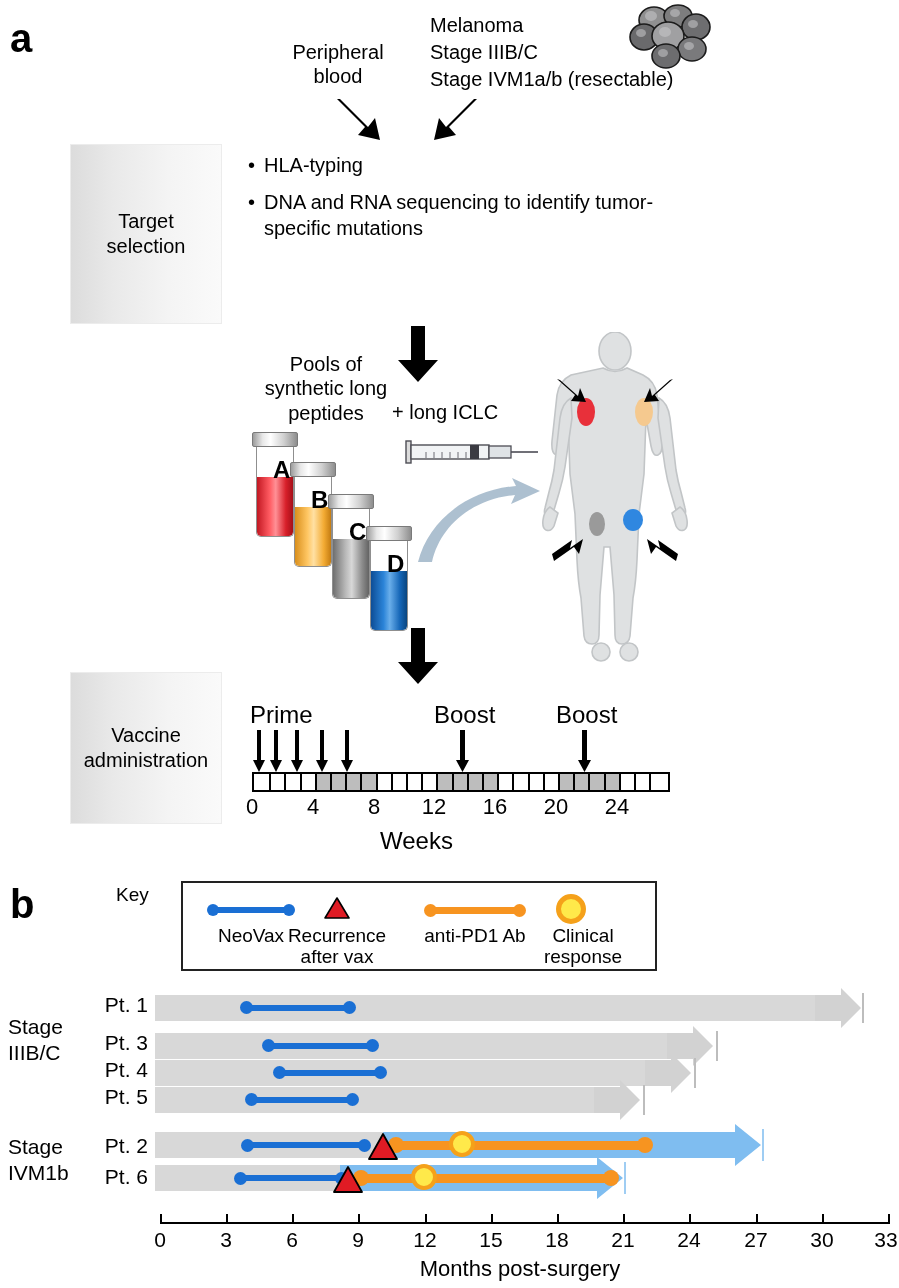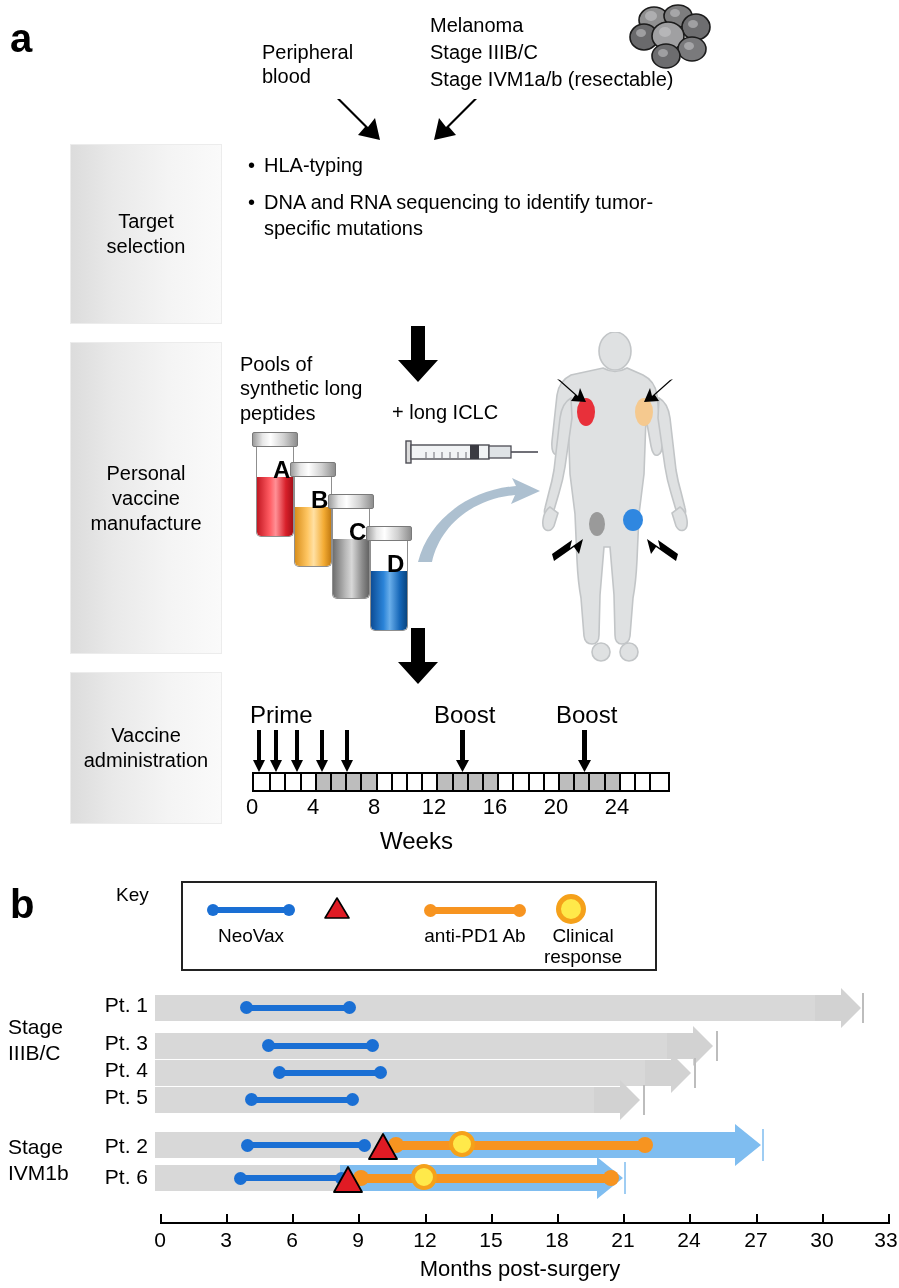--- a/index.html
+++ b/index.html
@@ -24,21 +24,21 @@
   .stage-box {
     background: linear-gradient(to right, #dcdcdc 0%, #e9e9e9 28%, #f4f4f4 65%, #fafafa 100%);
     border: 1px solid #ececec;
     display: flex; align-items: center; justify-content: center;
     text-align: center;
     font-size: 20px; line-height: 1.25;
   }
 
   
   .txt { font-size: 20px; line-height: 1.22; }
-  .txt-c { text-align: left; }
+  .txt-c { text-align: center; }
   .bullets { font-size: 20px; line-height: 1.30; }
   .bullet-row { display: flex; margin-bottom: 11px; }
   .bullet-dot { width: 16px; flex: 0 0 16px; }
   .bullet-dot::before { content: "\2022"; font-size: 20px; }
 
   
   .arrow-svg { display: block; }
 
   
   .vial { position: absolute; }
@@ -100,25 +100,20 @@
 </head>
 <body>
 
 <div id="root">
 
   <div class="abs panel-letter" style="left:10px; top:18px;">a</div>
 
   <div class="abs stage-box" id="stagebox-1" style="left:70px; top:144px; width:152px; height:180px;">
     <span style="white-space:pre-line;">Target
 selection</span>
-  </div>
-  <div class="abs stage-box" id="stagebox-2" style="left:70px; top:342px; width:152px; height:312px;">
-    <span style="white-space:pre-line;">Personal
-vaccine
-manufacture</span>
   </div>
   <div class="abs stage-box" id="stagebox-3" style="left:70px; top:672px; width:152px; height:152px;">
     <span style="white-space:pre-line;">Vaccine
 administration</span>
   </div>
 
   <div class="abs txt txt-c" style="left:262px; top:40px; width:152px; white-space:pre-line;">Peripheral
 blood</div>
 
   <div class="abs txt" style="left:430px; top:13px;">Melanoma</div>
@@ -362,20 +357,22 @@
   <div class="abs" style="left:207px; top:903px; width:88px; height:14px;">
     <div style="position:absolute; left:6px; top:4px; width:76px; height:6px; background:#1a6fd4; border-radius:3px;"></div>
     <div style="position:absolute; left:0;   top:1px; width:12px; height:12px; border-radius:50%; background:#1a6fd4;"></div>
     <div style="position:absolute; left:76px;top:1px; width:12px; height:12px; border-radius:50%; background:#1a6fd4;"></div>
   </div>
   <div class="key-cap" style="left:186px; top:925px; width:130px; white-space:pre-line;">NeoVax</div>
 
   <svg class="abs" style="left:324px; top:897px;" width="26" height="22" viewBox="0 0 26 22">
     <path d="M13 1 L25 21 L1 21 Z" fill="#e01b24" stroke="#000" stroke-width="1.6" stroke-linejoin="round"></path>
   </svg>
+  <div class="key-cap" style="left:281px; top:925px; width:112px; white-space:pre-line;">Recurrence
+after vax</div>
 
   <div class="abs" style="left:424px; top:903px; width:102px; height:14px;">
     <div style="position:absolute; left:6px; top:4px; width:90px; height:7px; background:#f79420; border-radius:2px;"></div>
     <div style="position:absolute; left:0;   top:1px; width:13px; height:13px; border-radius:50%; background:#f79420;"></div>
     <div style="position:absolute; left:89px;top:1px; width:13px; height:13px; border-radius:50%; background:#f79420;"></div>
   </div>
   <div class="key-cap" style="left:410px; top:925px; width:130px;">anti-PD1 Ab</div>
 
   <div class="abs" style="left:556px; top:894px; width:30px; height:30px; border-radius:50%;
               background:#ffe94a; border:5px solid #f5a11a;"></div>

